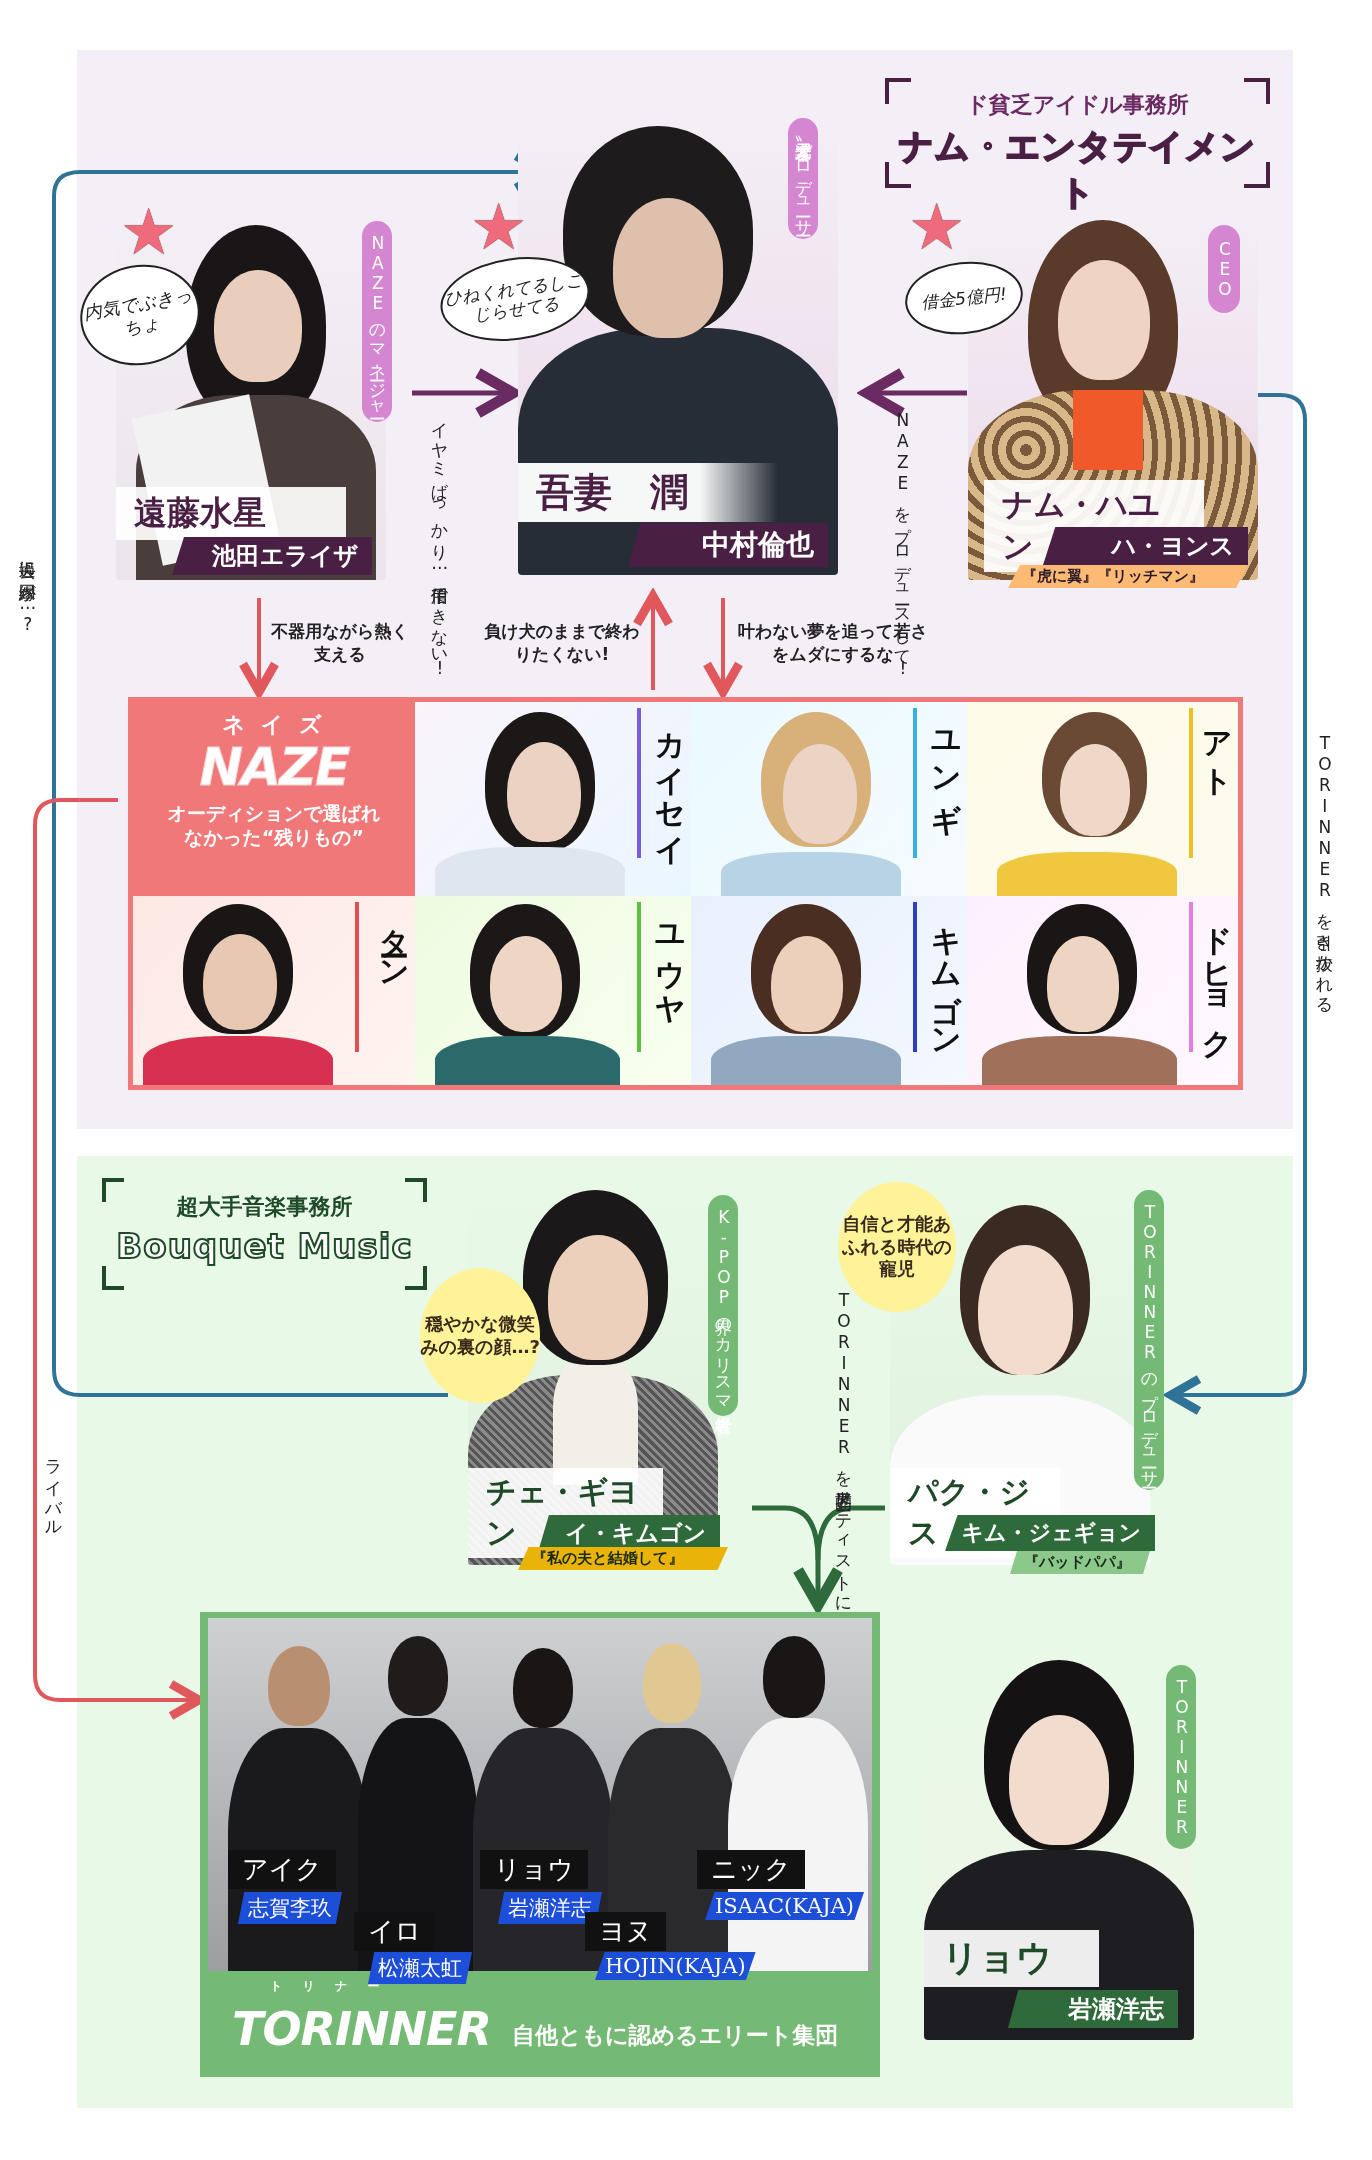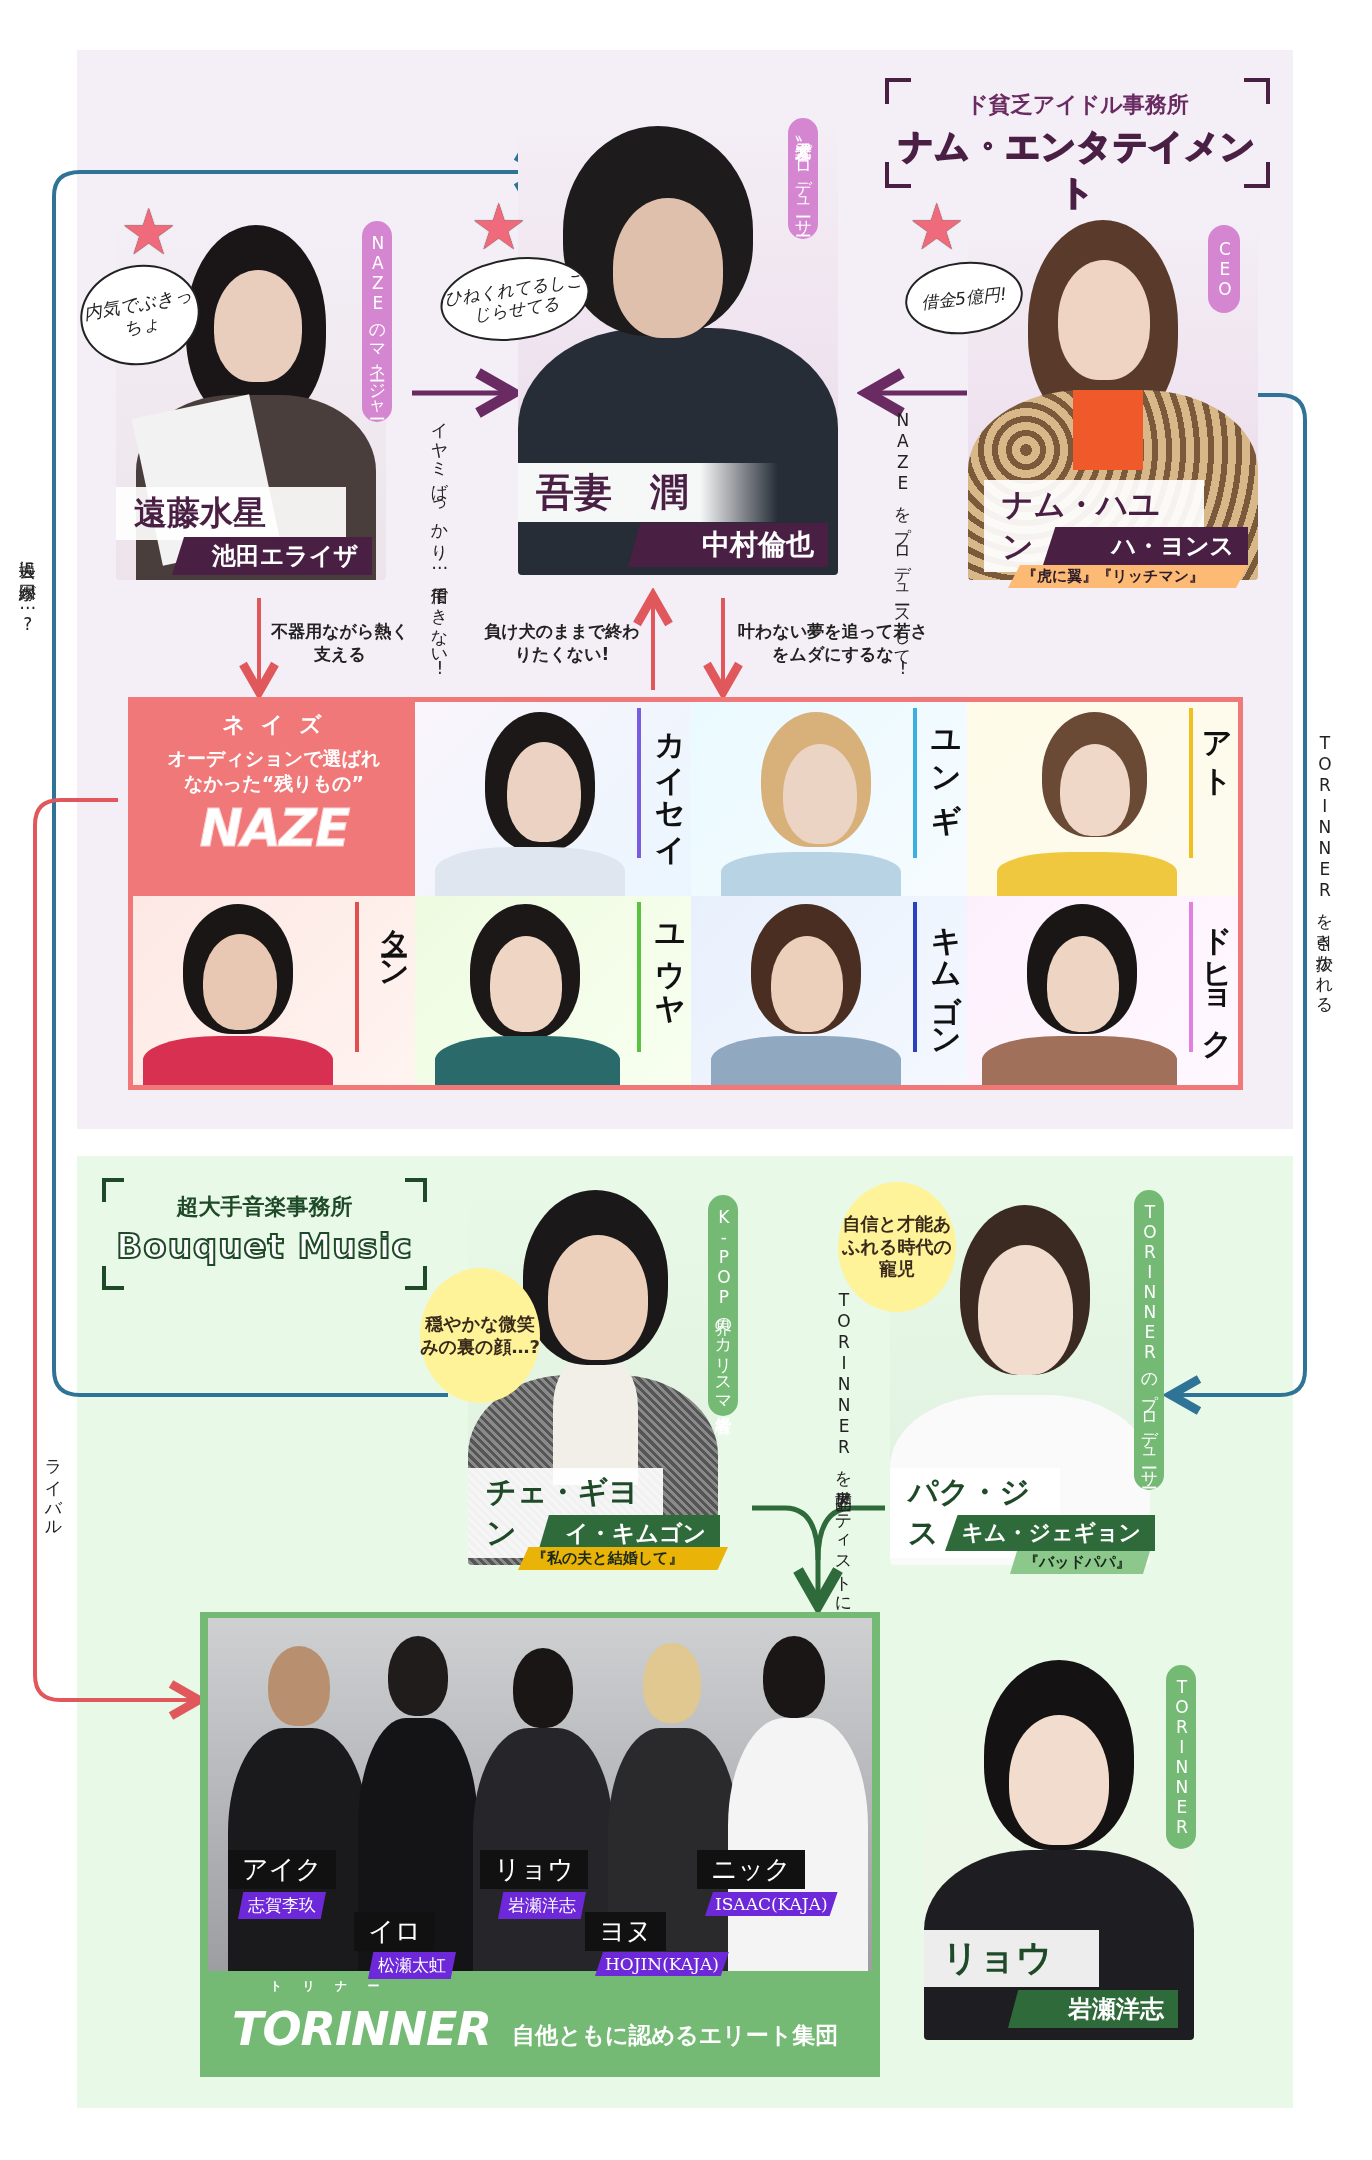--- a/index.html
+++ b/index.html
@@ -20,21 +20,21 @@
 .rolepill{position:absolute;writing-mode:vertical-rl;text-orientation:upright;color:#fff;font-size:17px;border-radius:18px;padding:12px 6px;text-align:center;line-height:1.05}
 .worksplate{position:absolute;font-size:15px;font-weight:bold;padding:2px 14px;clip-path:polygon(5% 0,100% 0,95% 100%,0 100%)}
 .bubble{position:absolute;background:#fff;border:2px solid #222;border-radius:50%;font-size:18px;text-align:center;display:flex;align-items:center;justify-content:center;line-height:1.2;font-style:italic}
 .star{position:absolute;color:#ef6b7b;font-size:64px;line-height:1;text-shadow:0 0 1px #222}
 .ybubble{position:absolute;background:#fff39a;border-radius:50%;font-size:18px;font-weight:bold;text-align:center;display:flex;align-items:center;justify-content:center;line-height:1.25;color:#3a2a1a}
 .caption{position:absolute;font-size:17px;font-weight:bold;text-align:center;line-height:1.35;color:#222}
 .member{position:absolute;overflow:hidden}
 .member .mname{position:absolute;right:6px;top:10px;writing-mode:vertical-rl;text-orientation:upright;font-size:30px;font-weight:bold;color:#111;line-height:1;padding-left:8px}
 .member .stripe{position:absolute;top:6px;width:4px}
 .tlabel{position:absolute;background:#111;color:#fff;font-weight:normal;font-size:26px;padding:2px 14px}
-.tactor{position:absolute;background:#6d28d9;color:#fff;font-size:17px;padding:2px 10px;clip-path:polygon(6% 0,100% 0,94% 100%,0 100%);font-family:"DejaVu Serif",serif}
+.tactor{position:absolute;background:#1d4ed8;color:#fff;font-size:21px;padding:2px 10px;clip-path:polygon(6% 0,100% 0,94% 100%,0 100%);font-family:"DejaVu Serif",serif}
 svg.lines{position:absolute;left:0;top:0}
 </style>
 </head>
 <body>
 
 <div class="abs sec-purple"></div>
 <div class="abs sec-green"></div>
 
 <svg class="lines" width="1372" height="2160">
   <defs>
@@ -133,22 +133,22 @@
   <div class="nameplate" style="left:16px;top:275px;width:220px;font-size:31px;color:#4a1f44">ナム・ハユン</div>
   <div class="actorplate" style="left:75px;top:322px;width:205px;font-size:24px;background:#4a1f44">ハ・ヨンス</div>
   <div class="worksplate" style="left:40px;top:360px;width:240px;background:#fdba74;color:#2a1a2a">『虎に翼』『リッチマン』</div>
 </div>
 <div class="star" style="left:908px;top:195px">★</div>
 <div class="bubble" style="left:905px;top:262px;width:118px;height:72px;transform:rotate(-6deg);font-size:17px">借金5億円!</div>
 
 <div class="abs" style="left:128px;top:697px;width:1115px;height:393px;border:5px solid #f07878;background:#fff">
   <div class="abs" style="left:0;top:0;width:282px;height:194px;background:#f07878;color:#fff;text-align:center">
     <div style="font-size:22px;font-weight:bold;margin-top:8px;letter-spacing:4px">ネ イ ズ</div>
+    <div style="font-size:52px;font-weight:bold;letter-spacing:-2px;color:#fff;-webkit-text-stroke:1px #f8d0d0;font-style:italic;line-height:1.05">NAZE</div>
     <div style="font-size:19px;font-weight:bold;padding:6px 30px;line-height:1.3">オーディションで選ばれなかった“残りもの”</div>
-    <div style="font-size:52px;font-weight:bold;letter-spacing:-2px;color:#fff;-webkit-text-stroke:1px #f8d0d0;font-style:italic;line-height:1.05">NAZE</div>
   </div>
 
   <div class="member" style="left:282px;top:0;width:276px;height:194px;background:linear-gradient(135deg,#faf4fb,#eaf6ff)">
     <div class="head" style="left:70px;top:10px;width:110px;height:140px;background:#1c1818"></div>
     <div class="head" style="left:92px;top:40px;width:74px;height:100px;background:#ecd2c2"></div>
     <div class="body" style="left:20px;top:145px;width:190px;height:60px;background:#dfe6f0"></div>
     <div class="stripe" style="left: 222px; height: 150px; background: rgb(122, 92, 224);"></div>
     <div class="mname">カイセイ</div>
   </div>
   <div class="member" style="left:558px;top:0;width:276px;height:194px;background:linear-gradient(135deg,#eafaff,#f6fbff)">

